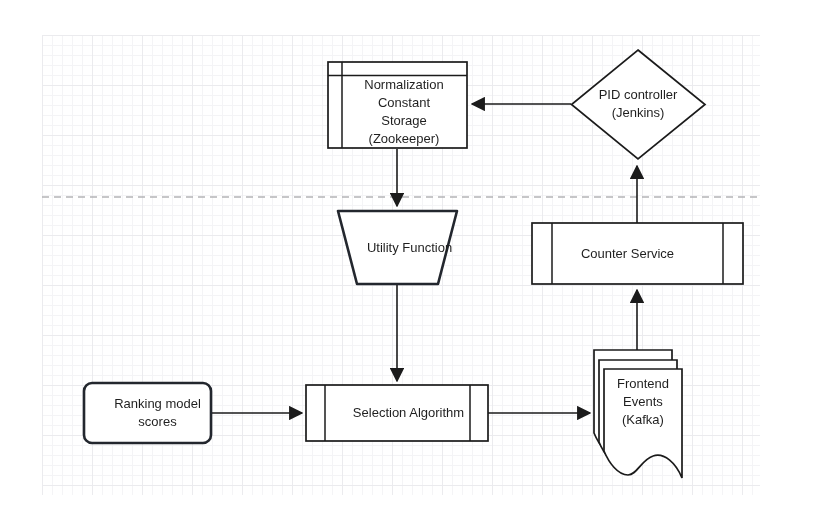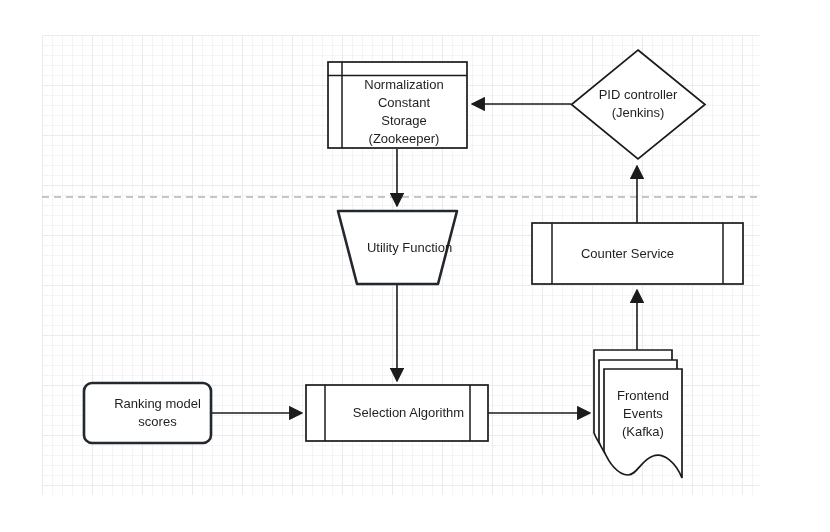--- a/index.html
+++ b/index.html
@@ -36,21 +36,21 @@
     position:absolute;display:flex;align-items:center;justify-content:center;
     text-align:center;color:var(--text);font-size:13px;line-height:1.38;
     white-space:pre-line;pointer-events:none;
   }
   .lbl-normalization{left:341px;top:76px;width:126px;height:72px;}
   .lbl-pid{left:576px;top:79px;width:124px;height:50px;}
   .lbl-utility{left:352px;top:236px;width:115px;height:24px;}
   .lbl-counter{left:552px;top:223px;width:151px;height:61px;}
   .lbl-ranking{left:84px;top:383px;width:127px;height:60px;padding-left:20px;}
   .lbl-selection{left:325px;top:385px;width:145px;height:56px;padding-left:22px;}
-  .lbl-frontend{left:604px;top:378px;width:78px;height:72px;}
+  .lbl-frontend{left:604px;top:366px;width:78px;height:72px;}
 </style>
 </head>
 <body>
 
 <div class="stage">
 
   <div class="grid"></div>
 
   <svg class="overlay" viewBox="0 0 830 532" xmlns="http://www.w3.org/2000/svg">
     <defs>

